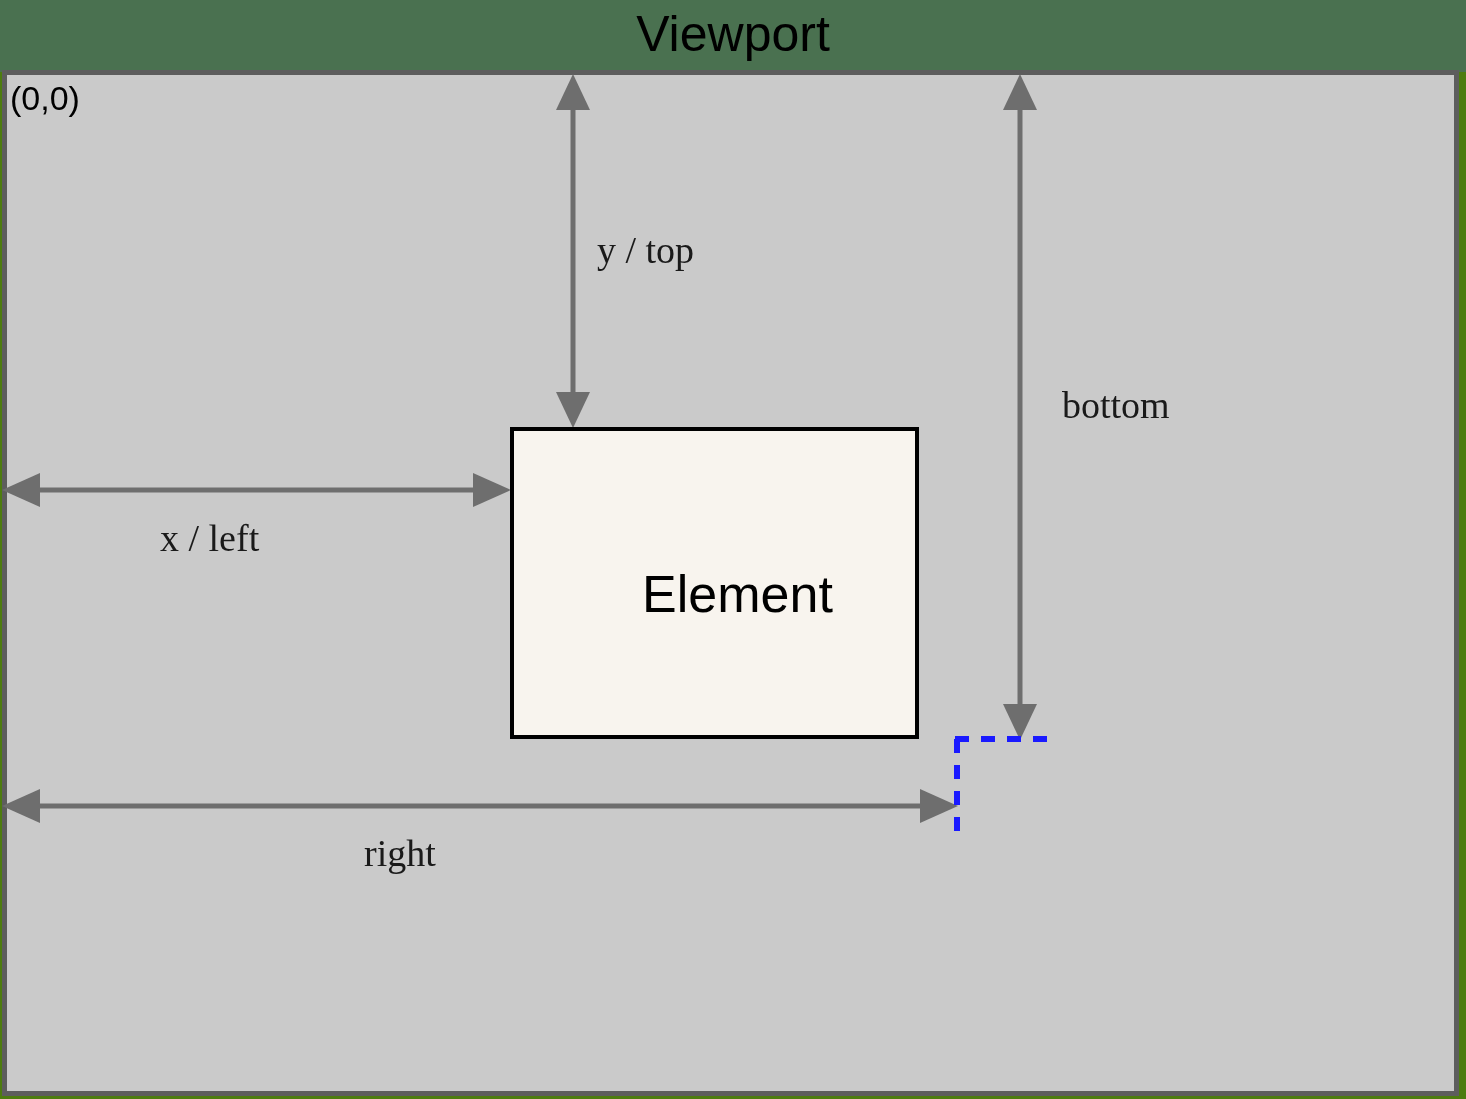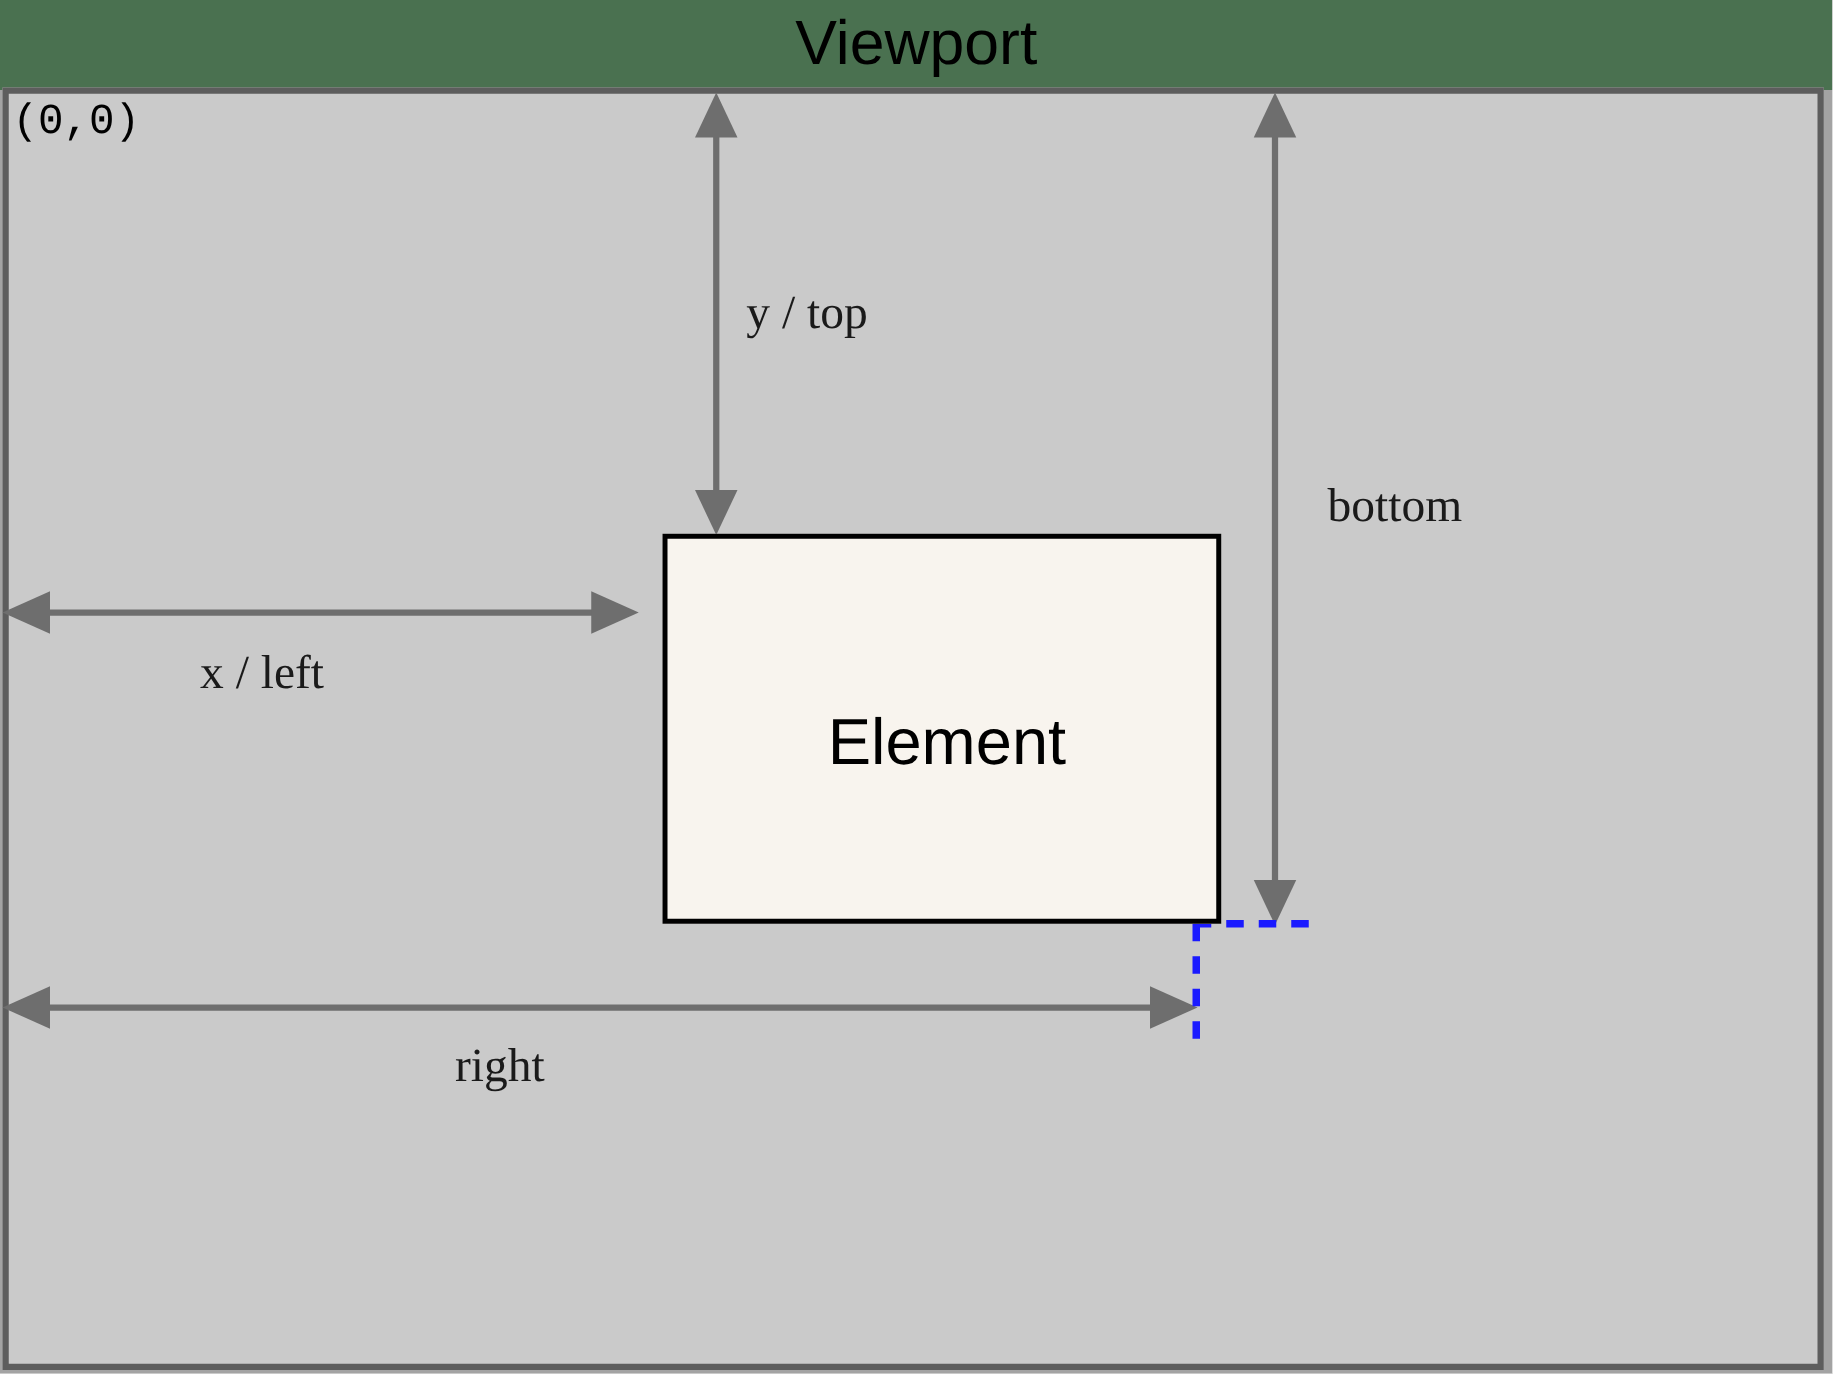--- a/index.html
+++ b/index.html
@@ -5,21 +5,21 @@
   html, body {
     margin: 0;
     padding: 0;
     background: #ffffff;
   }
   #stage {
     position: relative;
     width: 1466px;
     height: 1099px;
     overflow: hidden;
-    background: #a3a3a3;
+    background: #4d7c0f;
     font-family: "Liberation Sans", sans-serif;
   }
   
   #header-band {
     position: absolute;
     left: 0; top: 0;
     width: 1466px;
     height: 72px;
     background: #4a7150;
   }
@@ -46,29 +46,29 @@
     border: 5px solid #5d5d5d;
     box-sizing: border-box;
   }
   #origin-label {
     position: absolute;
     left: 10px;
     top: 78px;
     font-size: 34px;
     line-height: 40px;
     color: #000000;
-    font-family: Liberation Mono, monospace;
+    font-family: Liberation Sans, sans-serif;
     white-space: nowrap;
   }
   
   #element-box {
     position: absolute;
-    left: 530px;
+    left: 510px;
     top: 427px;
-    width: 447px;
+    width: 409px;
     height: 312px;
     background: #f8f4ee;
     border: 4px solid #000000;
     box-sizing: border-box;
   }
   #element-label {
     position: absolute;
     left: 0;
     top: 135px;
     width: 447px;

